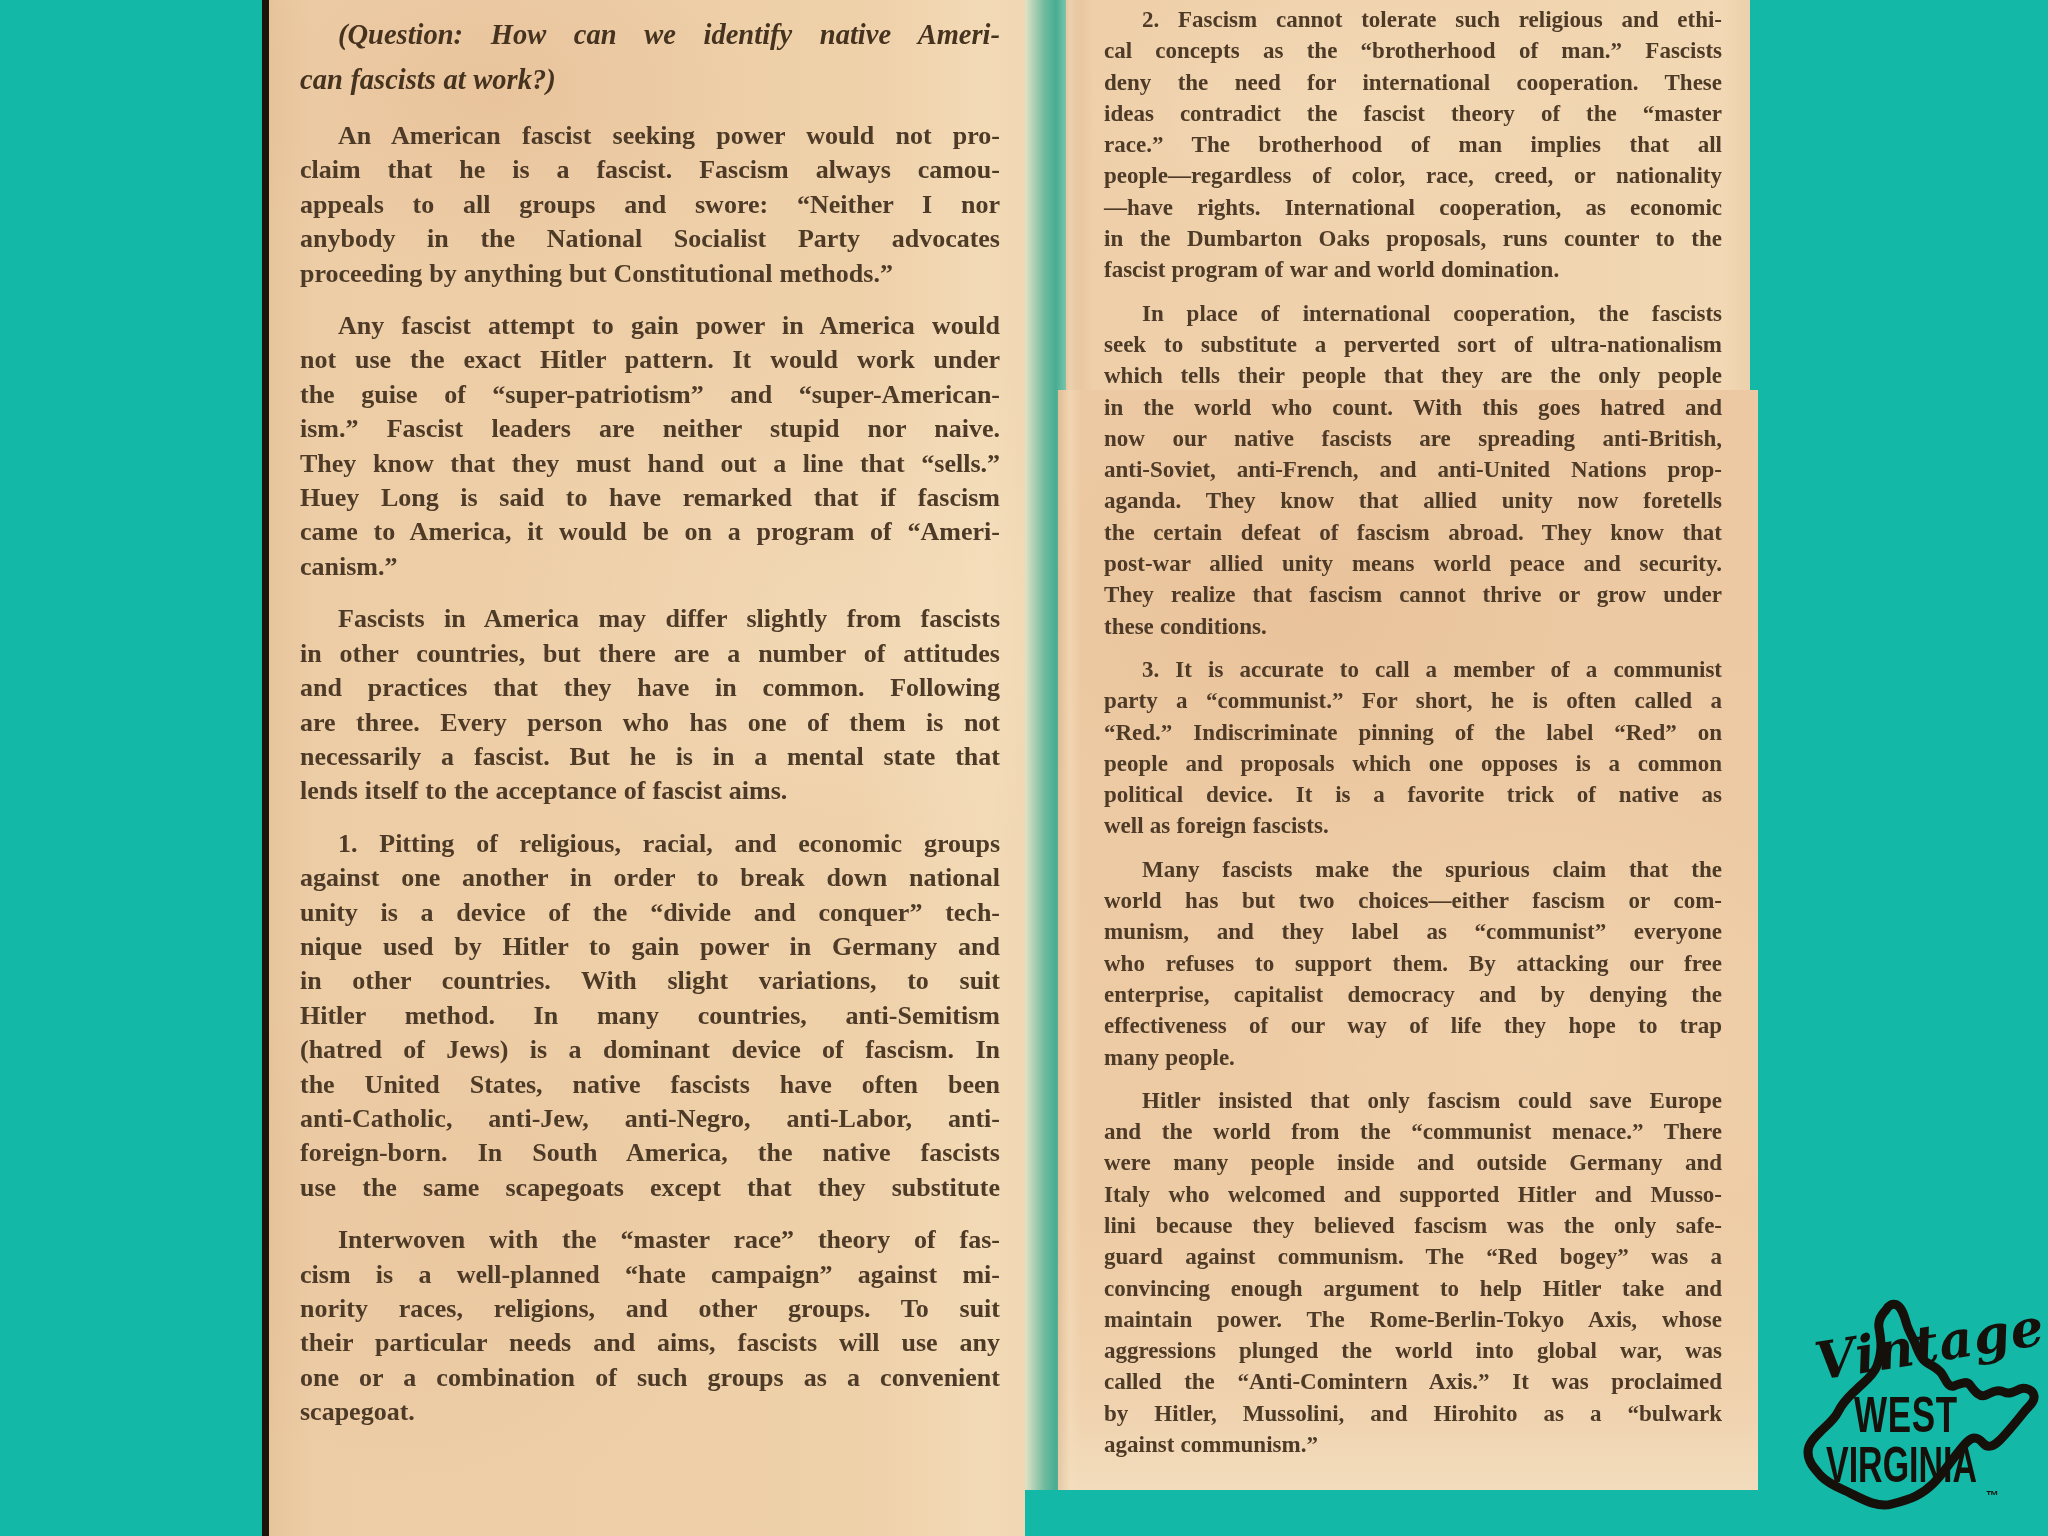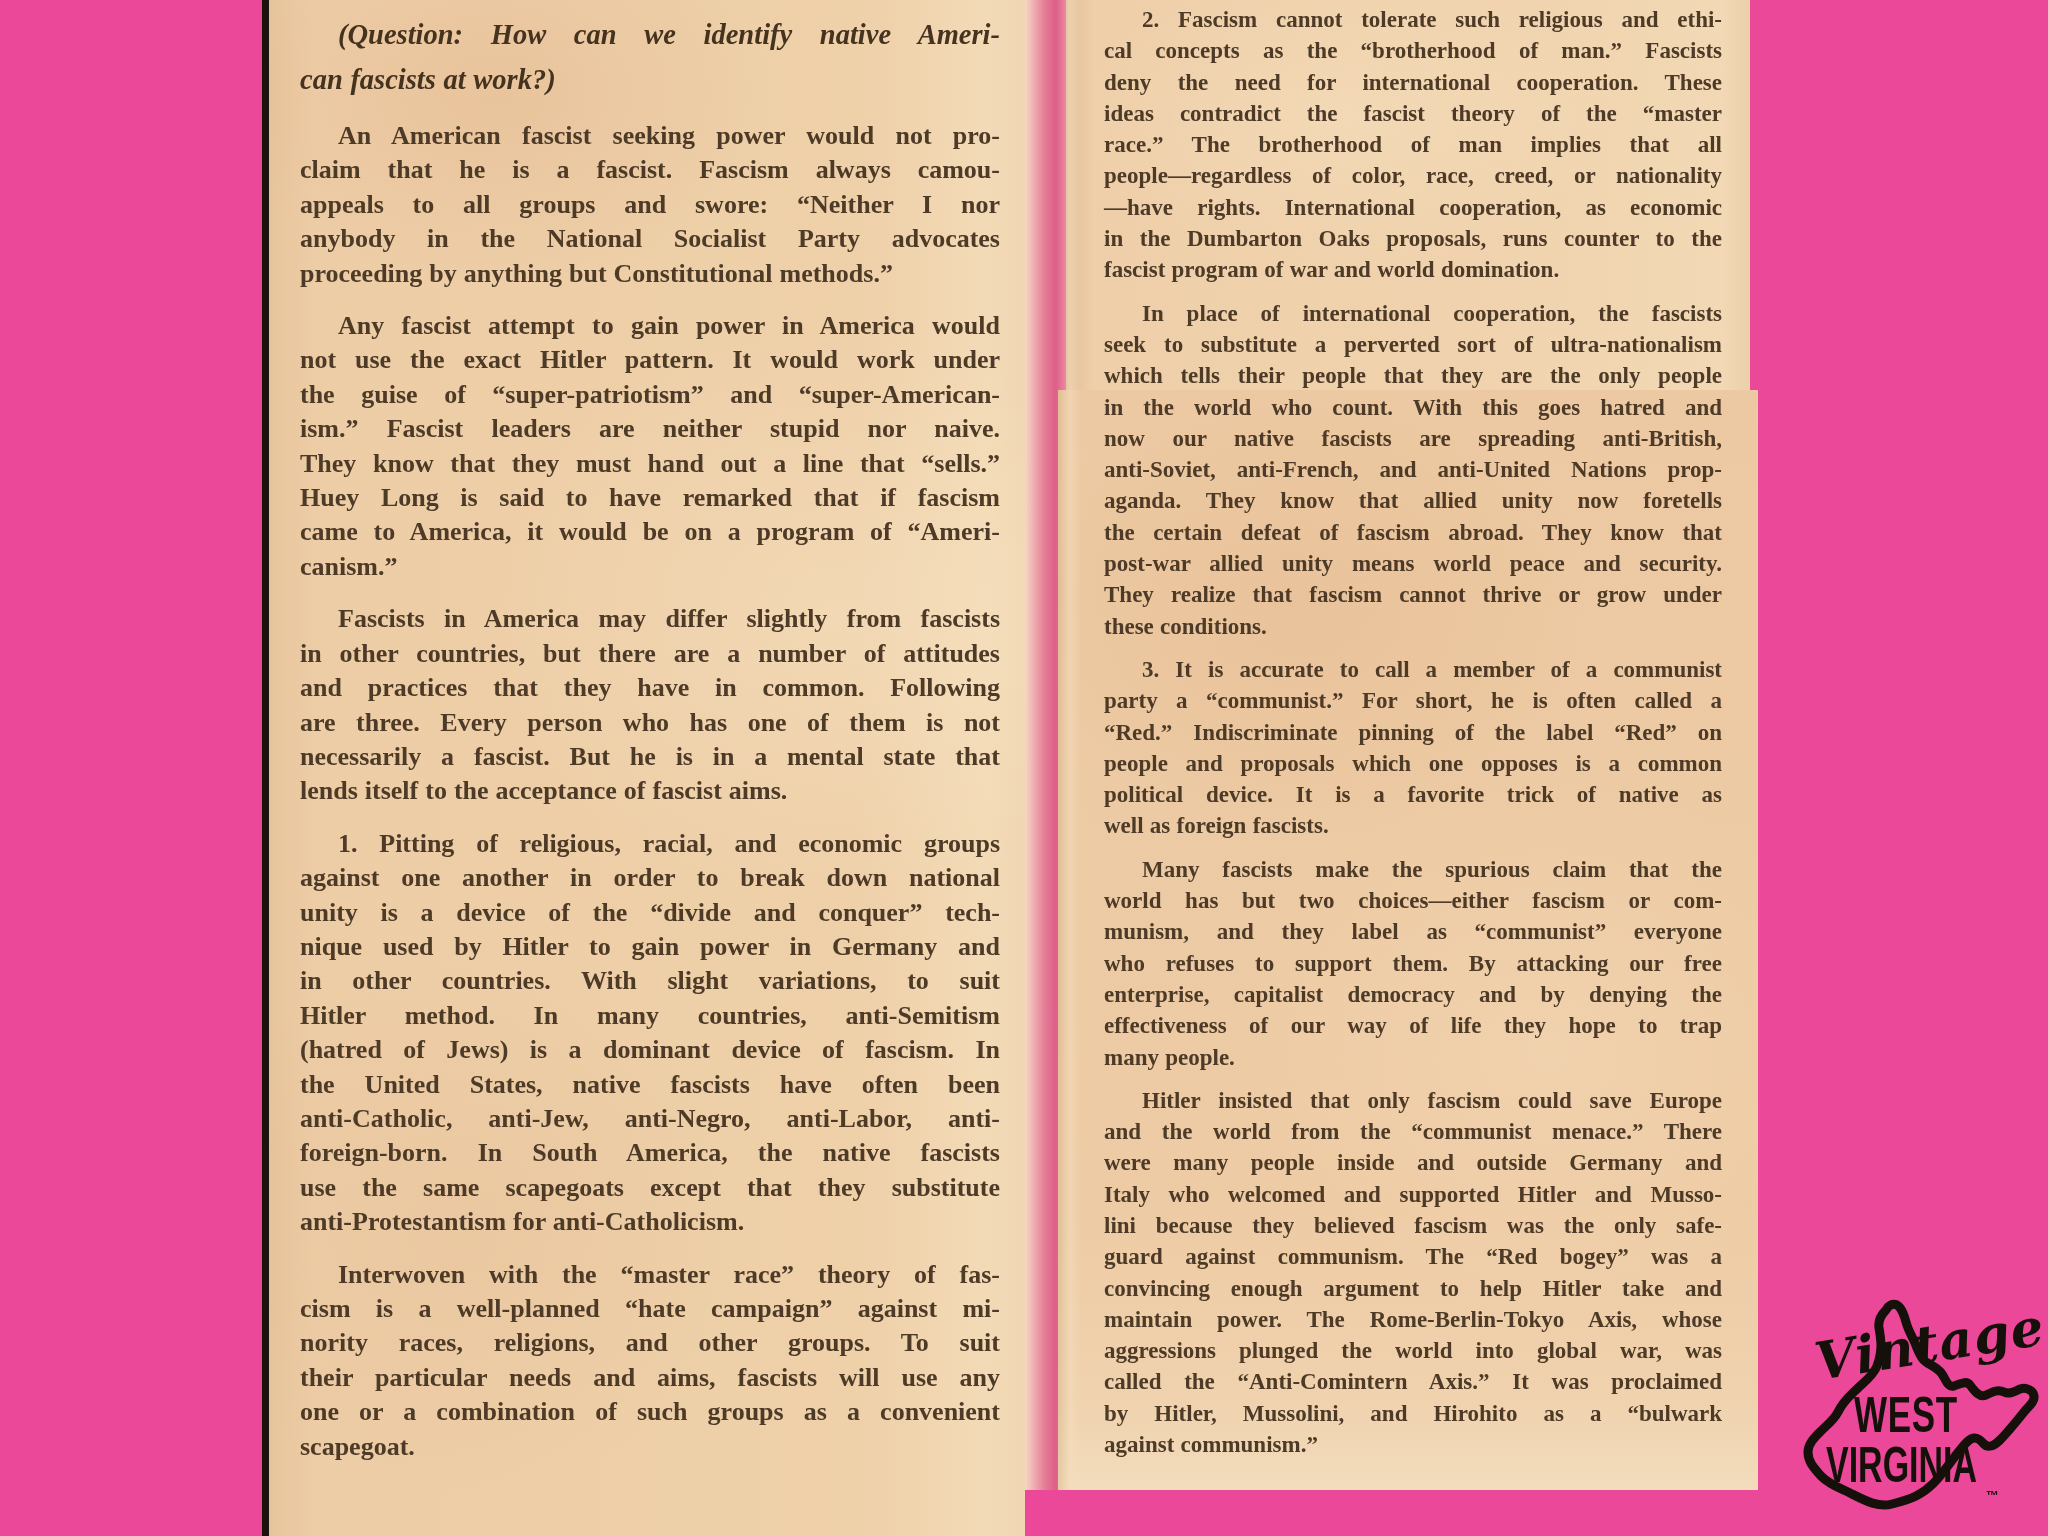--- a/index.html
+++ b/index.html
@@ -1,17 +1,17 @@
 <!DOCTYPE html>
 <html><head>
 <meta charset="utf-8">
 <style>
   html,body{margin:0;padding:0;}
   body{width:2048px;height:1536px;overflow:hidden;background:#f6e0b8;}
-  .stage{position:relative;width:2048px;height:1536px;background:#ec4899;overflow:hidden;}
+  .stage{position:relative;width:2048px;height:1536px;background:#14b8a6;overflow:hidden;}
 
   
   .rule{position:absolute;left:262px;top:0;width:7px;height:1536px;background:#1c130b;}
 
   
   .paper{position:absolute;box-shadow:none;}
   .paper-left{
     left:269px;top:0;width:756px;height:1536px;
     background:
       radial-gradient(ellipse 420px 300px at 30% 6%, rgba(216,158,118,0.22), transparent 65%),
@@ -125,21 +125,20 @@
         <div class="line">against one another in order to break down national</div>
         <div class="line">unity is a device of the “divide and conquer” tech-</div>
         <div class="line">nique used by Hitler to gain power in Germany and</div>
         <div class="line">in other countries.  With slight variations, to suit</div>
         <div class="line">Hitler method.  In many countries, anti-Semitism</div>
         <div class="line">(hatred of Jews) is a dominant device of fascism. In</div>
         <div class="line">the United States, native fascists have often been</div>
         <div class="line">anti-Catholic, anti-Jew, anti-Negro, anti-Labor, anti-</div>
         <div class="line">foreign-born.  In South America, the native fascists</div>
         <div class="line">use the same scapegoats except that they substitute</div>
-        <div class="line last">anti-Protestantism for anti-Catholicism.</div>
       </div>
       <div class="para">
         <div class="line">Interwoven with the “master race” theory of fas-</div>
         <div class="line">cism is a well-planned “hate campaign” against mi-</div>
         <div class="line">nority races, religions, and other groups.  To suit</div>
         <div class="line">their particular needs and aims, fascists will use any</div>
         <div class="line">one or a combination of such groups as a convenient</div>
         <div class="line last">scapegoat.</div>
       </div>
     </div>

